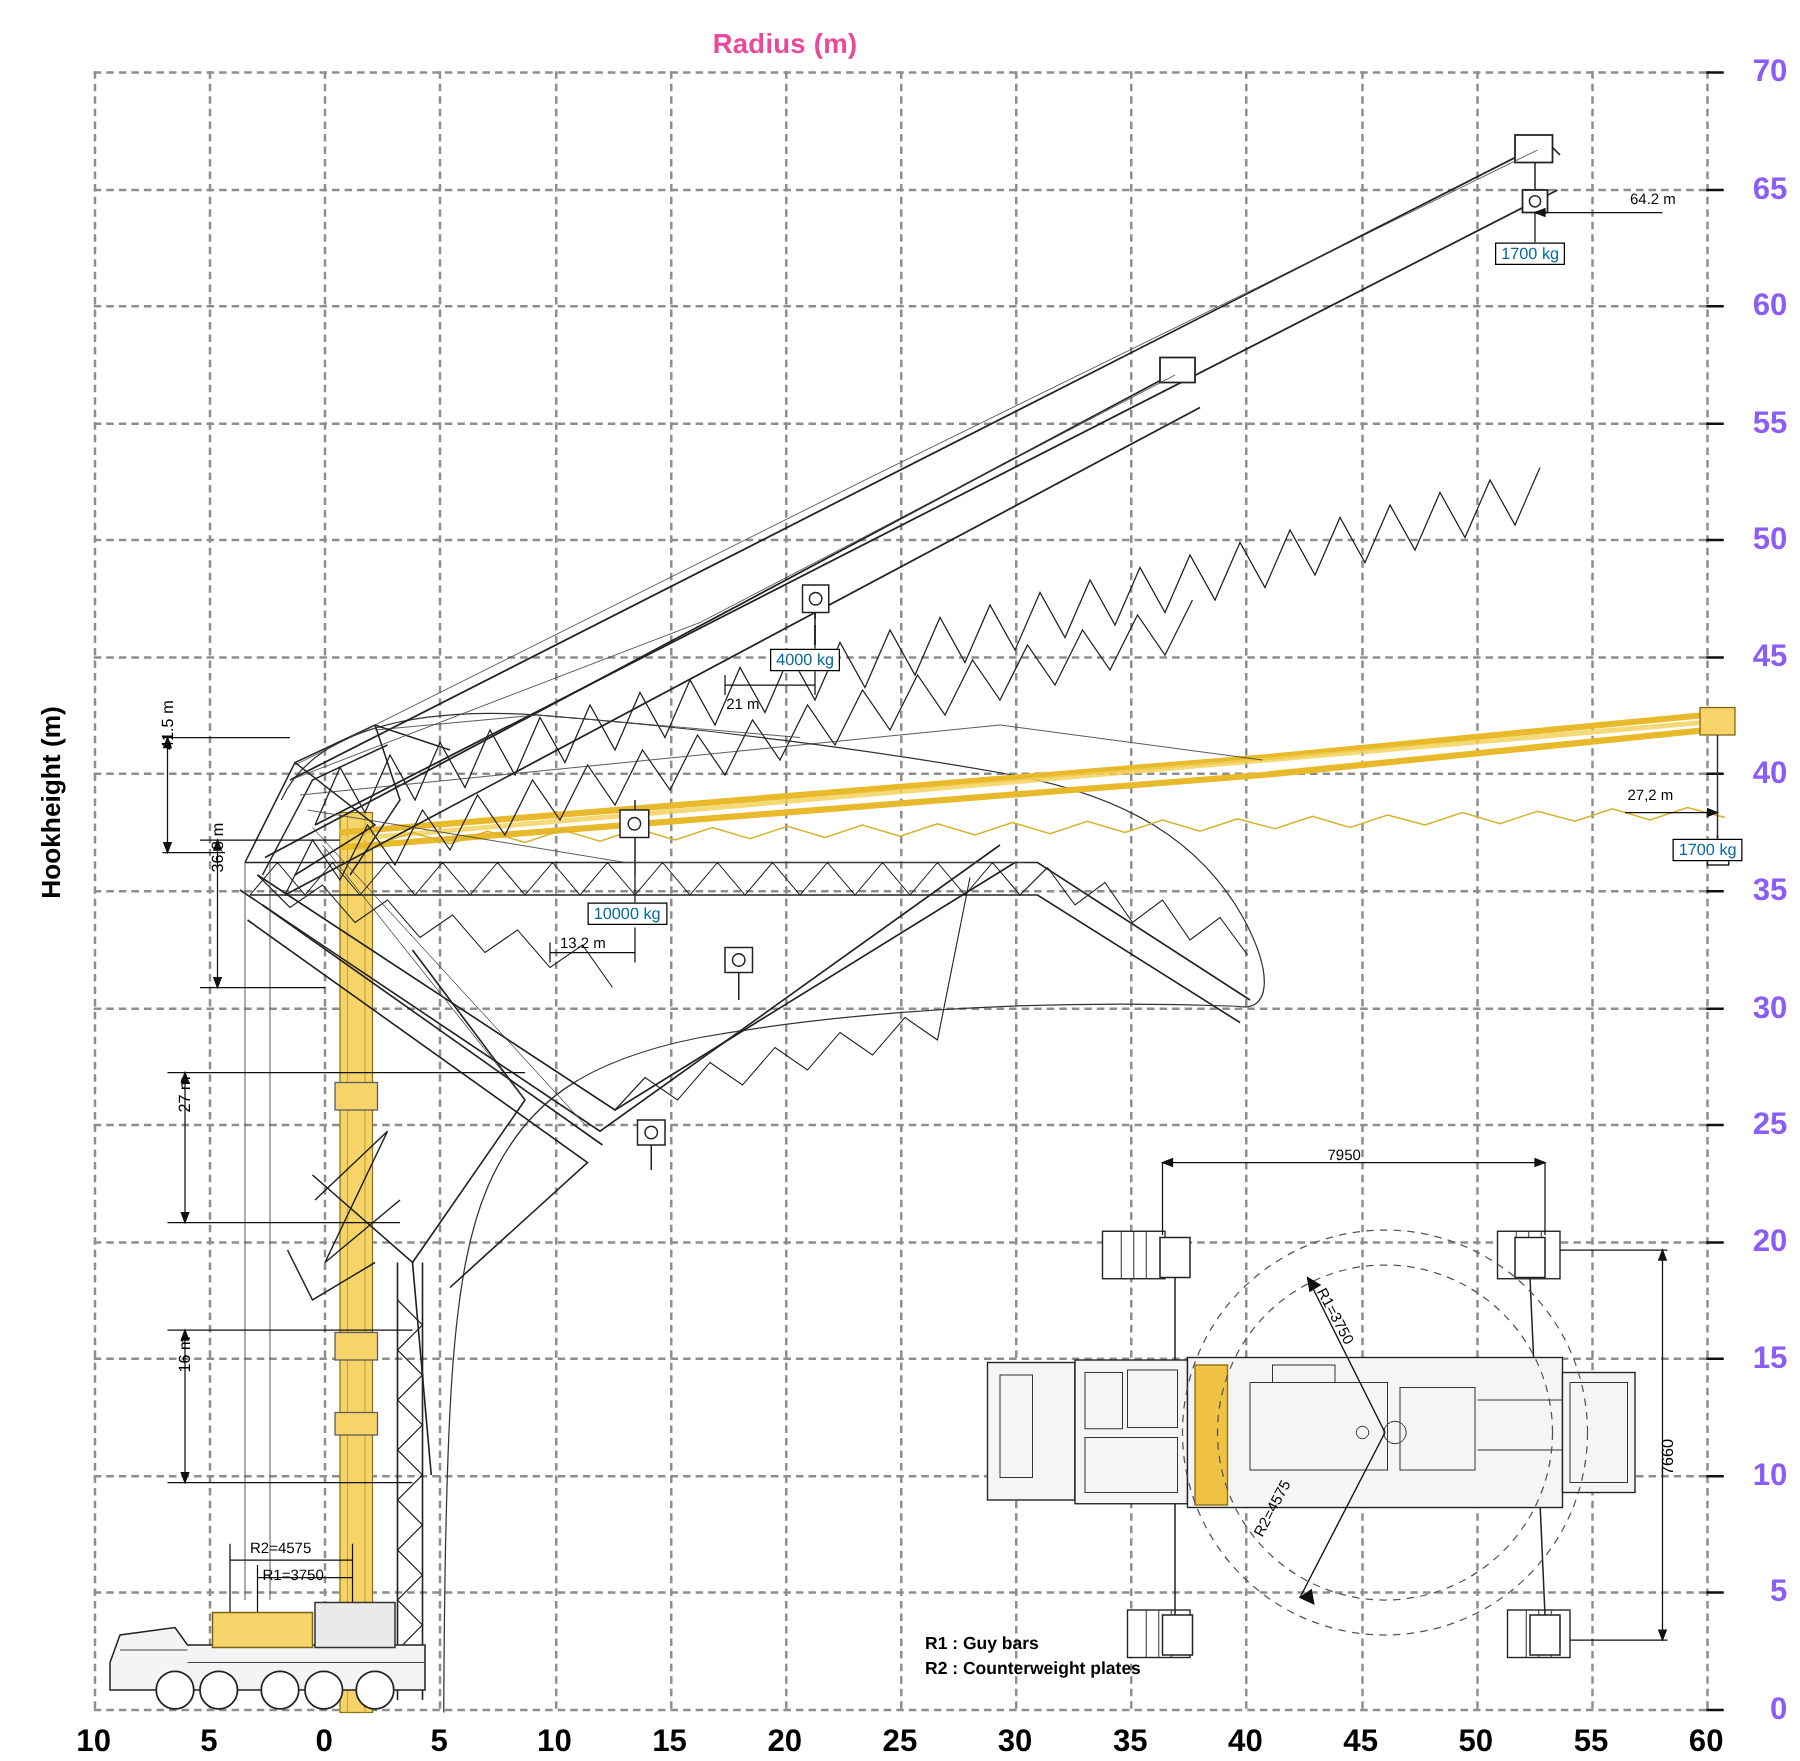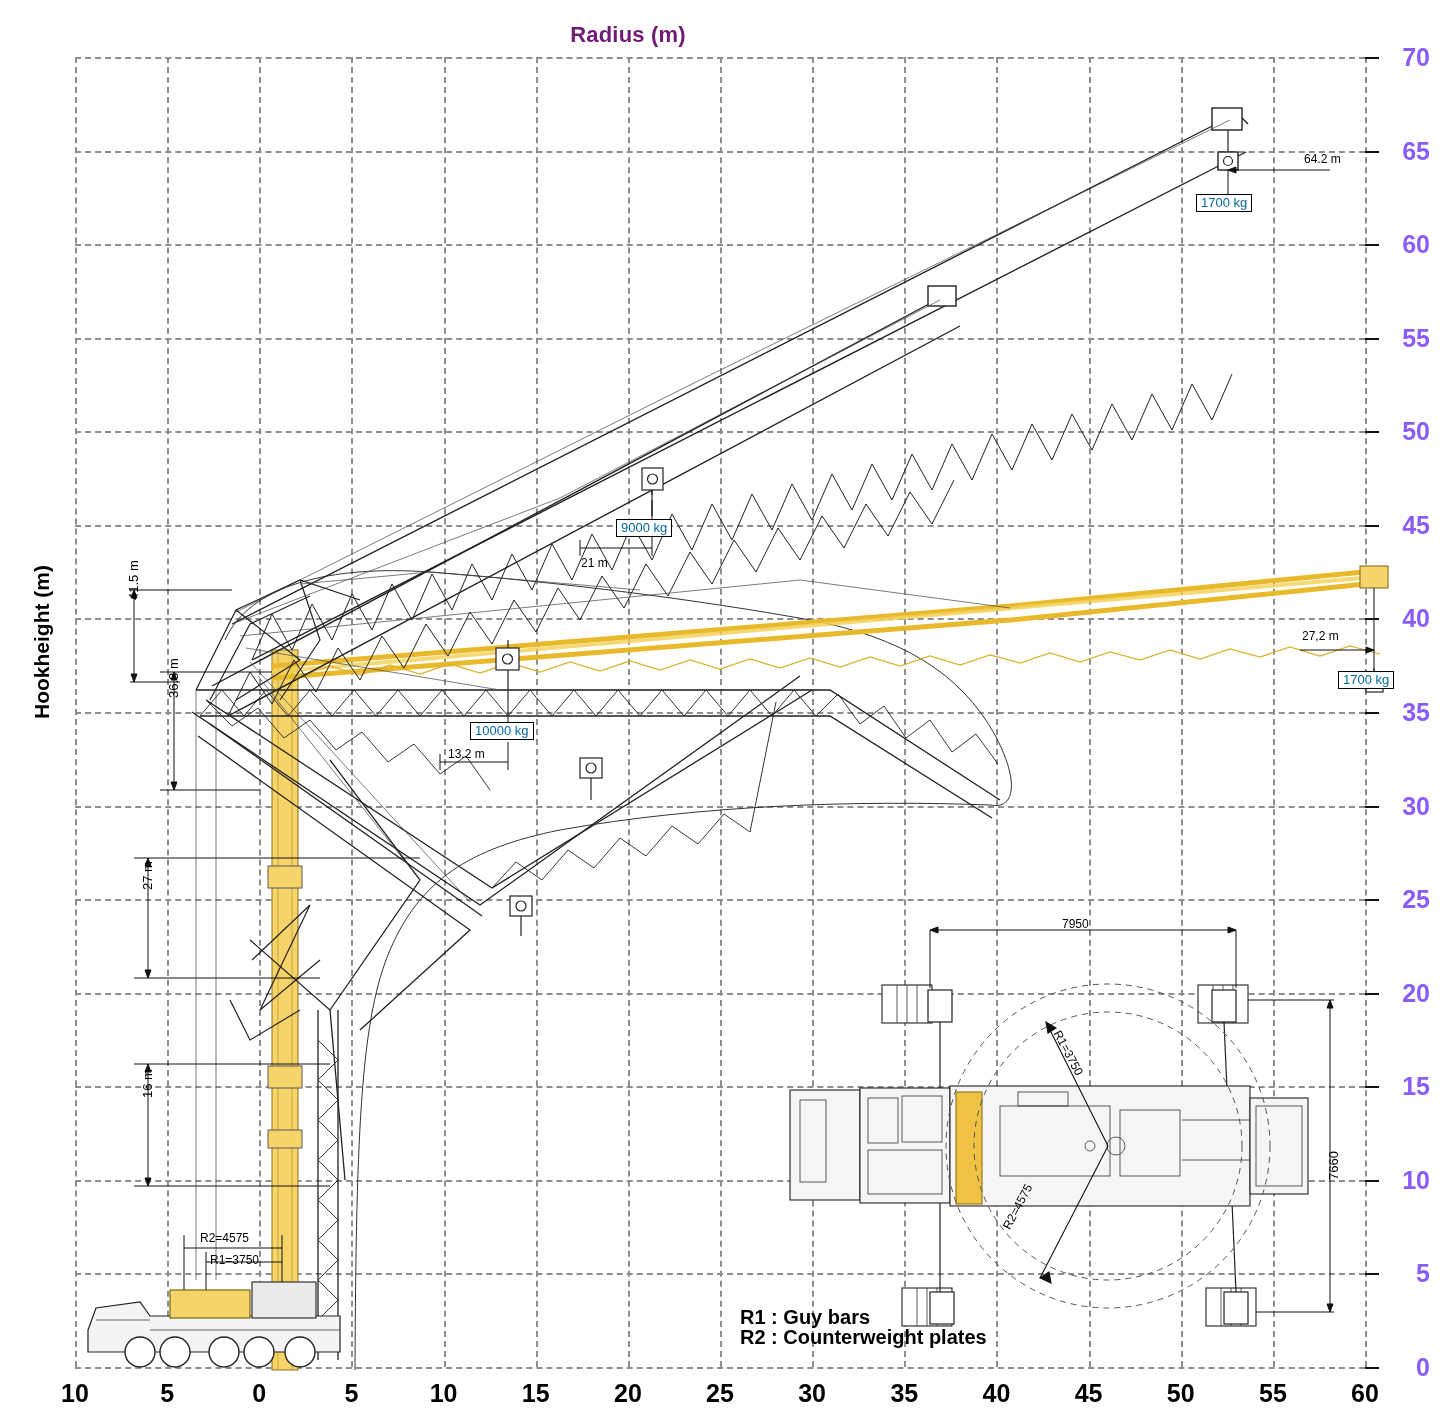--- a/index.html
+++ b/index.html
@@ -2,21 +2,21 @@
 <html><head>
 <meta charset="utf-8">
 <style>
   html,body{margin:0;padding:0;background:#fff;}
   body{width:1440px;height:1409px;font-family:"Liberation Sans",sans-serif;position:relative;overflow:hidden;}
   .root{position:absolute;inset:0;}
 
   
   #chart-title{
     position:absolute;left:0;top:22px;width:1256px;text-align:center;
-    font-size:22px;font-weight:bold;color:#701a75;letter-spacing:.2px;
+    font-size:22px;font-weight:bold;color:#ec4899;letter-spacing:.2px;
   }
   #ylabel{
     position:absolute;left:-73px;top:630px;width:230px;text-align:center;
     font-size:21px;font-weight:bold;transform:rotate(-90deg);transform-origin:center;
   }
 
   
   #plot{
     position:absolute;left:75px;top:57px;width:1290px;height:1310px;
   }
@@ -39,21 +39,21 @@
   
   .callout{
     position:absolute;border:1px solid #000;background:#fff;
     font-size:13px;padding:1px 4px;white-space:nowrap;color:#0369a1;line-height:14px;
   }
   .dimlabel{
     position:absolute;font-size:13px;color:#000;white-space:nowrap;background:transparent;
   }
   .dimlabel.vert{transform:rotate(-90deg);transform-origin:left top;}
   .smalltxt{position:absolute;font-size:12px;color:#000;white-space:nowrap;}
-  .legend{position:absolute;font-size:20px;font-weight:bold;color:#000;white-space:nowrap;}
+  .legend{position:absolute;font-size:14px;font-weight:bold;color:#000;white-space:nowrap;}
 </style>
 </head>
 <body>
 
 <div class="root">
 
   <div id="chart-title">Radius (m)</div>
   <div id="ylabel">Hookheight (m)</div>
 
   <div id="plot">
@@ -425,21 +425,21 @@
         <path d="M1330,1312 l-3,-8 l6,0 z" fill="#111"></path>
         <path d="M1248,1000 L1334,1000"></path>
         <path d="M1256,1312 L1334,1312"></path>
       </g>
     </g>
   </svg>
 
   <div class="smalltxt" style="left:1304px;top:152px;">64.2 m</div>
   <div class="callout" style="left:1196px;top:194px;">1700 kg</div>
 
-  <div class="callout" style="left:616px;top:519px;">9000 kg</div>
+  <div class="callout" style="left:616px;top:519px;">4000 kg</div>
   <div class="smalltxt" style="left:581px;top:540px;margin-top:16px;">21 m</div>
 
   <div class="smalltxt" style="left:1302px;top:629px;">27,2 m</div>
   <div class="callout" style="left:1338px;top:671px;">1700 kg</div>
 
   <div class="callout" style="left:470px;top:722px;">10000 kg</div>
   <div class="smalltxt" style="left:448px;top:747px;">13.2 m</div>
 
   <div class="dimlabel vert" style="left:126px;top:600px;">41.5 m</div>
   <div class="dimlabel vert" style="left:166px;top:698px;">36.8 m</div>

